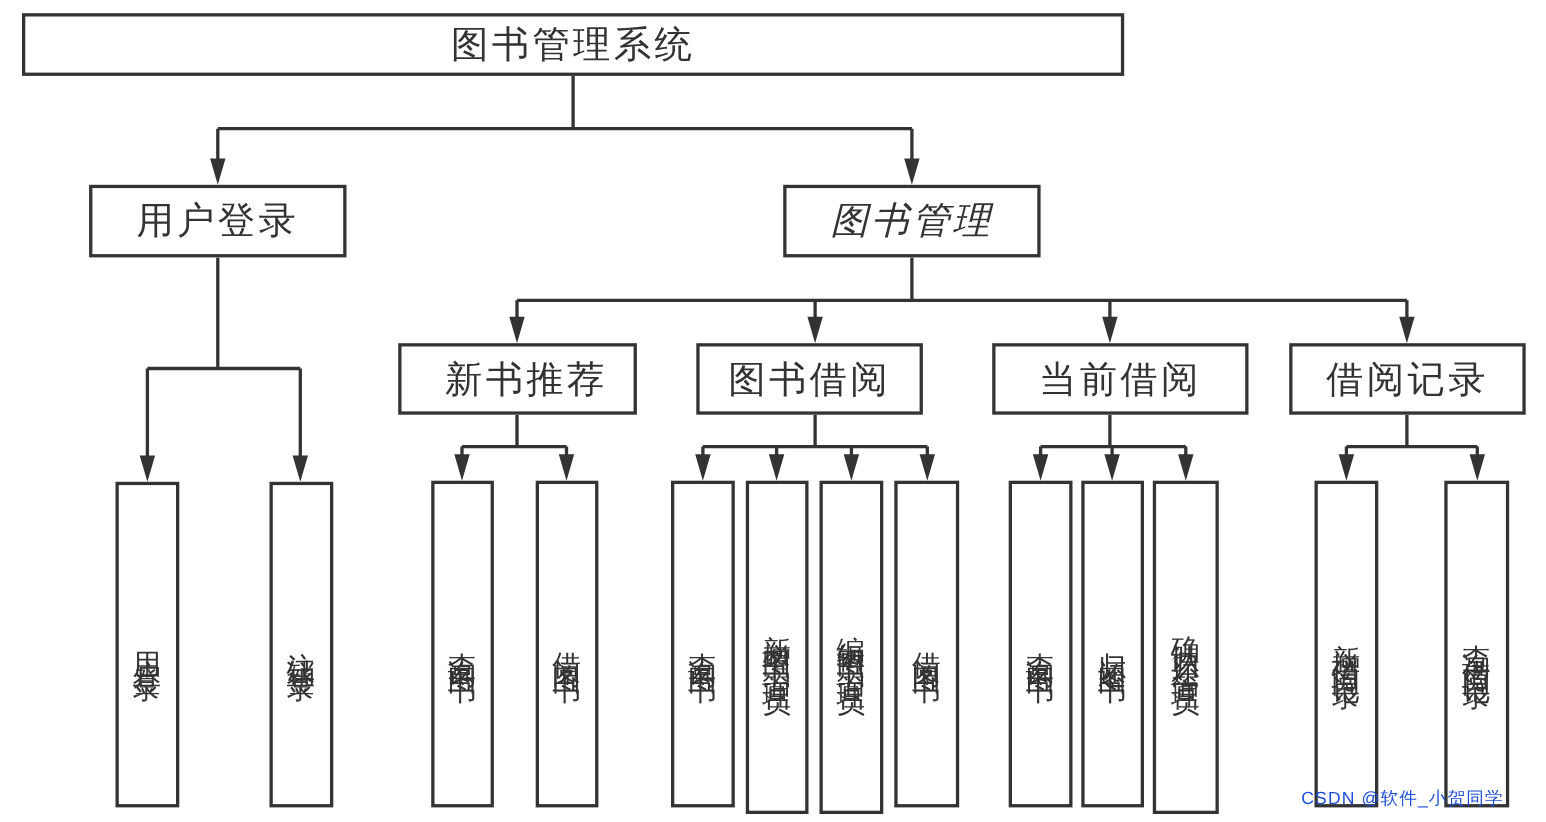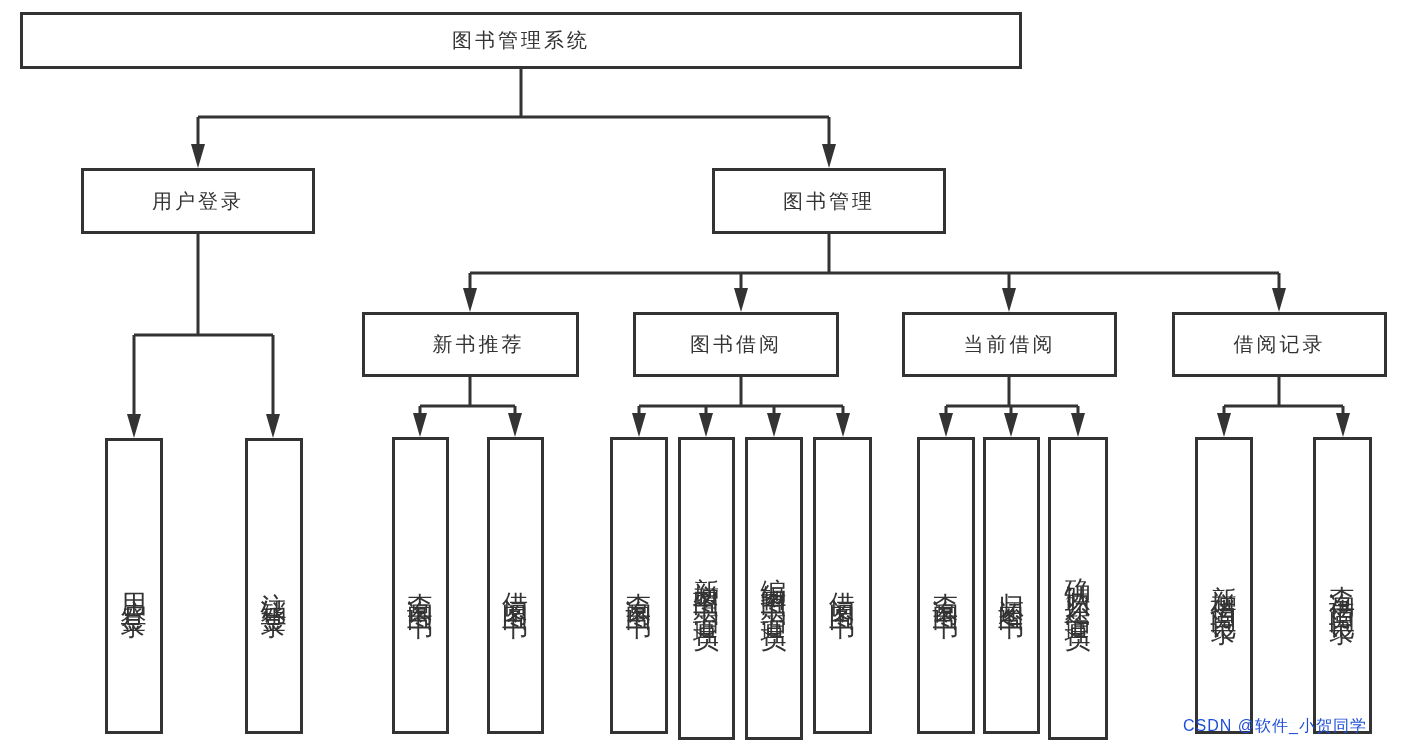--- a/index.html
+++ b/index.html
@@ -6,21 +6,21 @@
   .canvas{
     position:relative;width:1405px;height:747px;background:#ffffff;
     font-family:"Liberation Sans", sans-serif;color:#333;overflow:hidden;
   }
   .connectors{position:absolute;left:0;top:0;width:1405px;height:747px;}
   .box{
     position:absolute;background:#ffffff;border:3px solid #333333;
     box-sizing:border-box;display:flex;align-items:center;justify-content:center;
     text-align:center;
   }
-  .h{font-size:20px;letter-spacing:3px;white-space:nowrap;}
+  .h{font-size:34px;letter-spacing:3px;white-space:nowrap;}
   .v{
     writing-mode:vertical-rl;font-size:26px;letter-spacing:7px;line-height:1;
   }
   .watermark{
     position:absolute;left:1183px;top:716px;width:222px;
     font-size:16px;letter-spacing:1px;color:#1d4ed8;white-space:nowrap;z-index:5;
   }
 </style>
 </head>
 <body>
@@ -46,25 +46,25 @@
       M632 413 L646 413 L639 437 Z  M699 413 L713 413 L706 437 Z
       M767 413 L781 413 L774 437 Z  M836 413 L850 413 L843 437 Z
       M939 413 L953 413 L946 437 Z  M1004 413 L1018 413 L1011 437 Z
       M1071 413 L1085 413 L1078 437 Z
       M1217 413 L1231 413 L1224 437 Z  M1336 413 L1350 413 L1343 437 Z"></path>
   </svg>
 
   <div class="box h" style="left:20px;top:12px;width:1002px;height:57px;">图书管理系统</div>
 
   <div class="box h" style="left:81px;top:168px;width:234px;height:66px;">用户登录</div>
-  <div class="box h" style="left:712px;top:168px;width:234px;height:66px;">图书管理</div>
+  <div class="box h" style="left:712px;top:168px;width:234px;height:66px;font-style:italic;">图书管理</div>
 
   <div class="box h" style="left:362px;top:312px;width:217px;height:65px;padding-left:16px;">新书推荐</div>
   <div class="box h" style="left:633px;top:312px;width:206px;height:65px;">图书借阅</div>
-  <div class="box h" style="left:902px;top:312px;width:215px;height:65px;">当前借阅</div>
+  <div class="box h" style="left:902px;top:312px;width:233px;height:65px;">当前借阅</div>
   <div class="box h" style="left:1172px;top:312px;width:215px;height:65px;font-family:Liberation Mono, monospace;">借阅记录</div>
 
   <div class="box v" style="left:105px;top:438px;width:58px;height:296px;">用户登录</div>
   <div class="box v" style="left:245px;top:438px;width:58px;height:296px;">注销登录</div>
 
   <div class="box v" style="left:392px;top:437px;width:57px;height:297px;">查询图书</div>
   <div class="box v" style="left:487px;top:437px;width:57px;height:297px;">借阅图书</div>
 
   <div class="box v" style="left:610px;top:437px;width:58px;height:297px;">查询图书</div>
   <div class="box v" style="left:678px;top:437px;width:57px;height:303px;">新增图书（管理员）</div>

